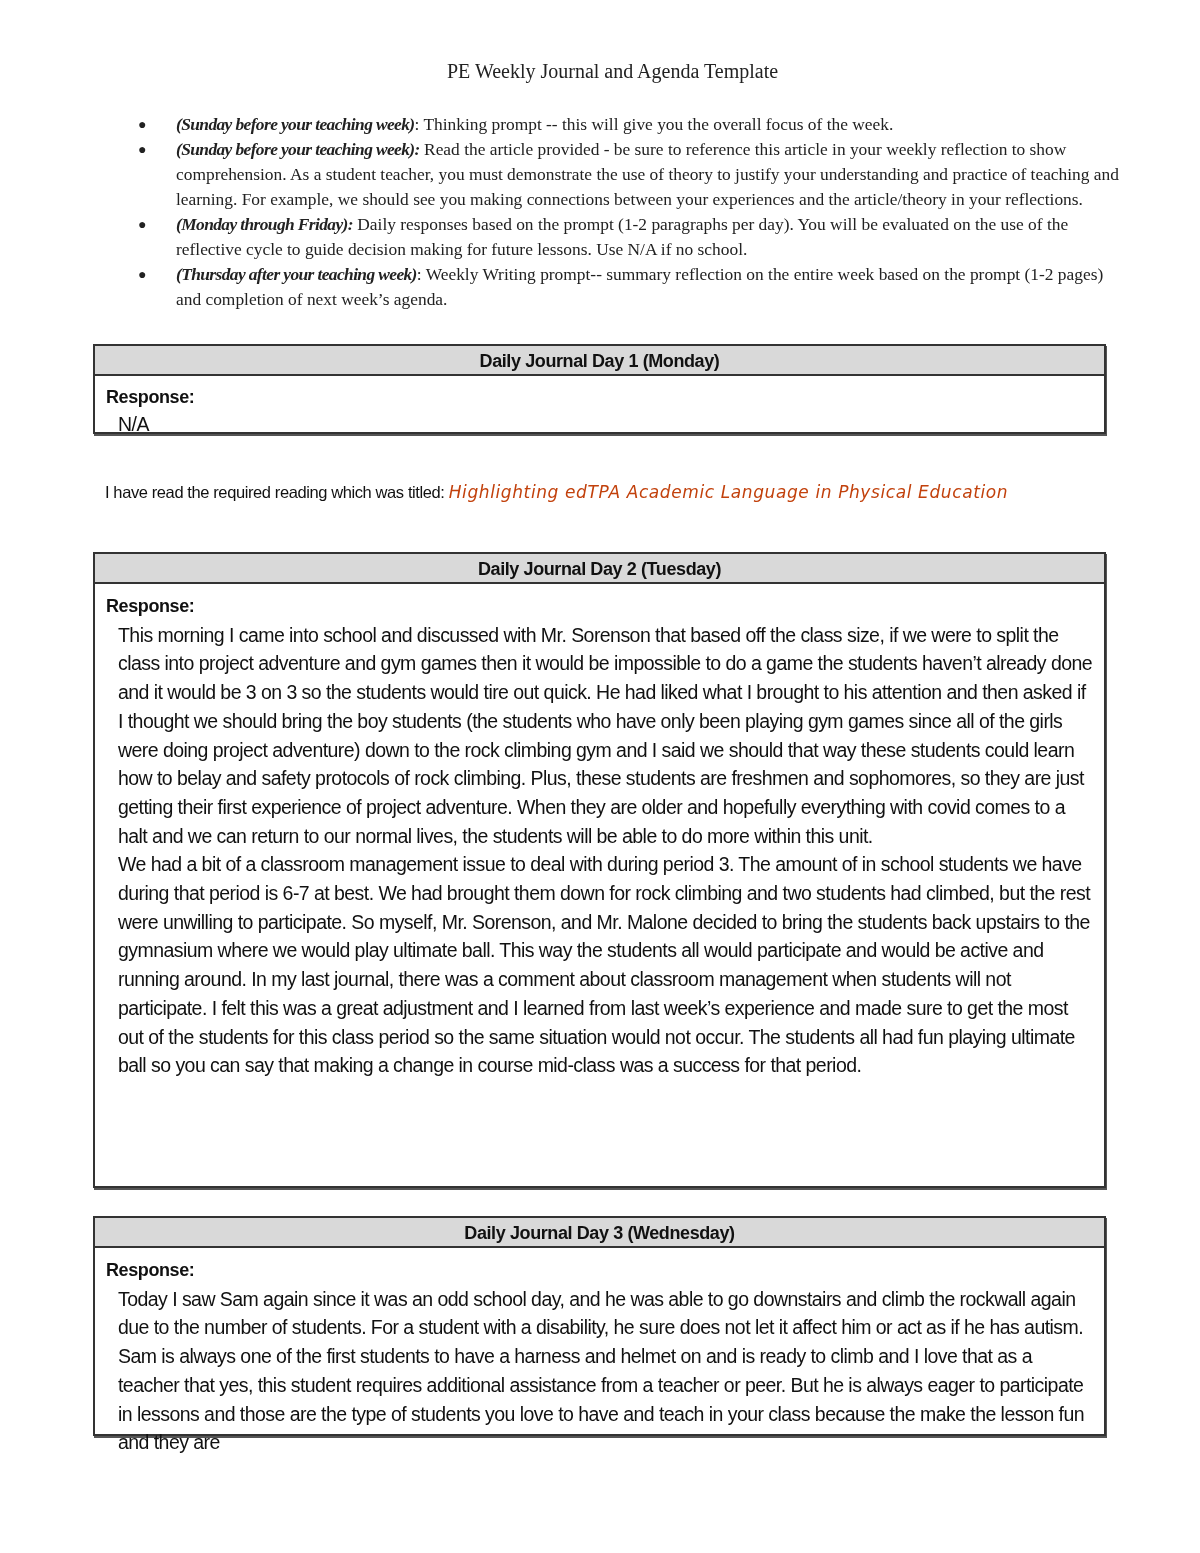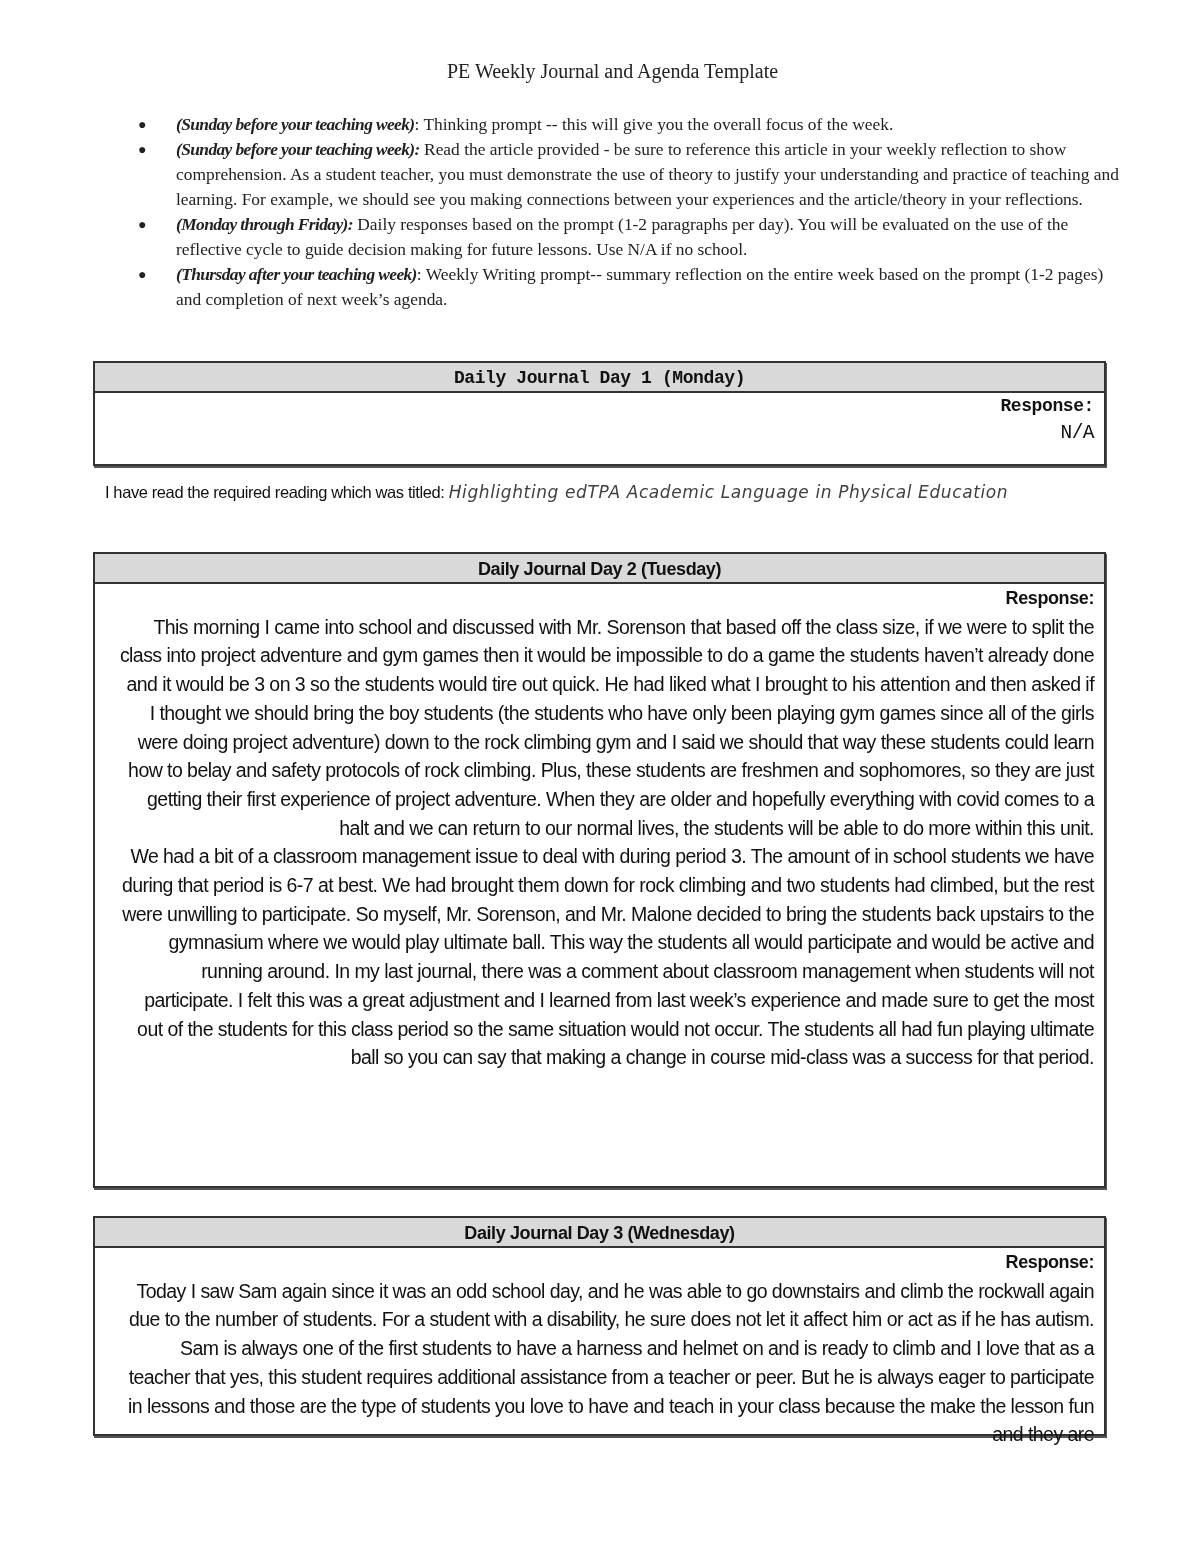--- a/index.html
+++ b/index.html
@@ -18,28 +18,28 @@
   .bullets b { font-weight: bold; letter-spacing: -0.6px; font-style: italic; }
   .jtable {
     position: absolute; left: 93px; width: 1013px; border: 2px solid #333;
     font-family: "Liberation Sans", sans-serif; box-sizing: border-box;
     box-shadow: 1px 2px 0 #555;
   }
   .jhead {
     background: #d9d9d9; text-align: center; font-weight: bold; font-size: 18px;
     height: 28px; line-height: 30px; border-bottom: 2px solid #333; letter-spacing: -0.4px;
   }
-  .jbody { padding: 0 10px 2px 11px; font-size: 19.5px; line-height: 28.7px; letter-spacing: -0.55px; text-align: right; }
+  .jbody { padding: 8px 10px 2px 11px; font-size: 19.5px; line-height: 28.7px; letter-spacing: -0.55px; }
   .jlabel { font-weight: bold; font-size: 18px; letter-spacing: -0.4px; display: block; }
   .jpara { display: block; margin-left: 12px; }
   .reading {
     position: absolute; left: 105px; top: 480px; width: 1000px;
     font-family: "Liberation Sans", sans-serif; font-size: 16.5px; line-height: 24px; letter-spacing: -0.4px;
   }
-  .reading i { font-family: "DejaVu Sans", sans-serif; font-size: 17px; letter-spacing: 0.6px; color: #404040; }
+  .reading i { font-family: "DejaVu Sans", sans-serif; font-size: 17px; letter-spacing: 0.6px; color: #c2410c; }
 </style>
 </head>
 <body>
 
 <div class="page">
 
   <div class="doc-title">PE Weekly Journal and Agenda Template</div>
 
   <ul class="bullets">
     <li>
@@ -53,21 +53,21 @@
     <li>
       <span class="dot">●</span>
       <b>(Monday through Friday):</b><span> Daily responses based on the prompt (1-2 paragraphs per day). You will be evaluated on the use of the reflective cycle to guide decision making for future lessons. Use N/A if no school.</span>
     </li>
     <li>
       <span class="dot">●</span>
       <b>(Thursday after your teaching week)</b><span>: Weekly Writing prompt-- summary reflection on the entire week based on the prompt (1-2 pages) and completion of next week’s agenda.</span>
     </li>
   </ul>
 
-  <div class="jtable" style="top:361px; height:105px;font-family:Liberation Mono, monospace;">
+  <div class="jtable" style="top:344px; height:90px;">
     <div class="jhead">Daily Journal Day 1 (Monday)</div>
     <div class="jbody" style="line-height:27px;">
       <span class="jlabel">Response:</span>
       <span class="jpara">N/A</span>
     </div>
   </div>
 
   <div class="reading">
     <span>I have read the required reading which was titled: </span><i>Highlighting edTPA Academic Language in Physical Education</i>
   </div>

